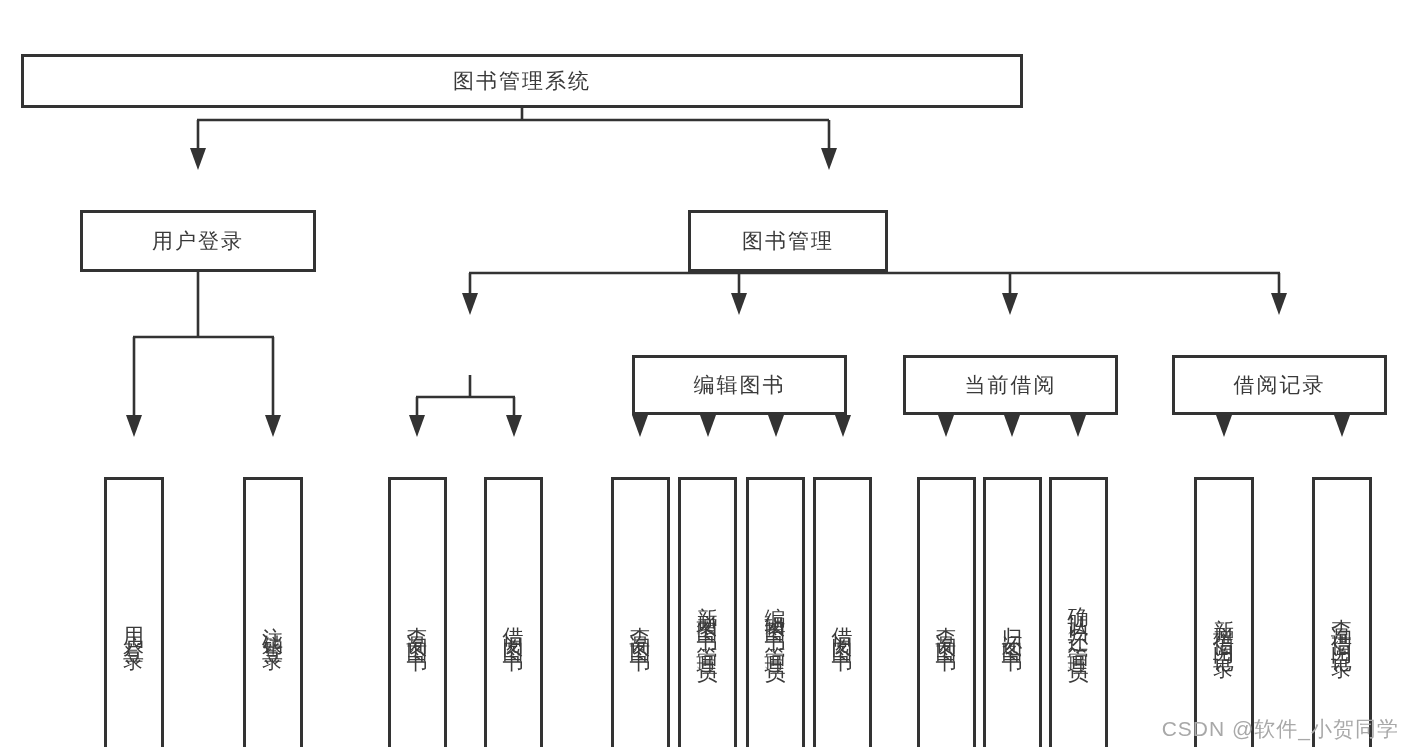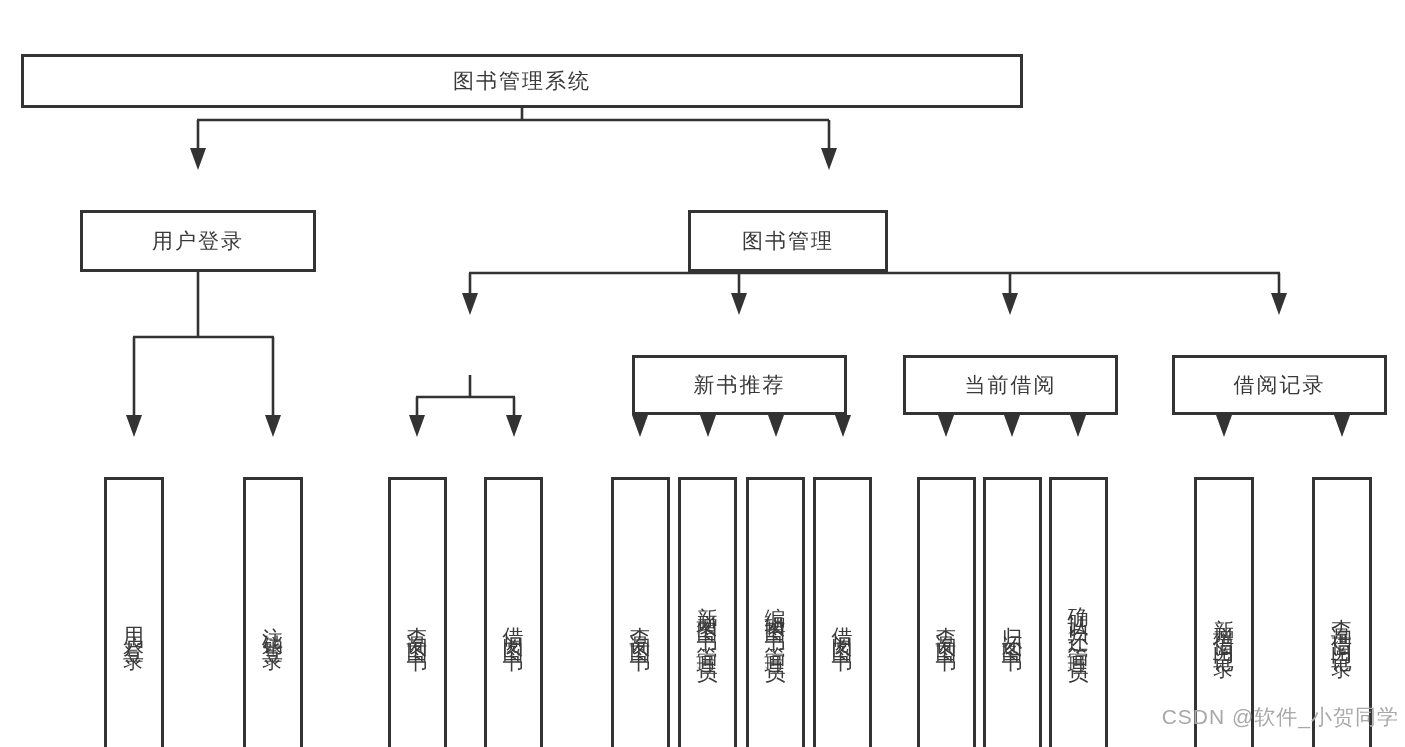--- a/index.html
+++ b/index.html
@@ -36,21 +36,21 @@
   }
   .leaf .vtext{
     writing-mode:vertical-lr;
     letter-spacing:8px;
     line-height:1;
     color:var(--text);
     font-size:21px;
   }
   .watermark{
     position:absolute;
-    right:6px;bottom:16px;
+    right:6px;bottom:4px;
     color:var(--watermark);
     font-size:21px;
     letter-spacing:1px;
   }
 </style>
 </head>
 <body>
 
 <div class="canvas">
 
@@ -121,21 +121,21 @@
   </div>
 
   <div class="node" style="left:80px;top:170px;width:236px;height:62px;">
     <span>用户登录</span>
   </div>
   <div class="node" style="left:688px;top:170px;width:200px;height:62px;font-family:Liberation Mono, monospace;">
     <span>图书管理</span>
   </div>
 
   <div class="node" style="left:632px;top:315px;width:215px;height:60px;">
-    <span>新书推荐</span>
+    <span>编辑图书</span>
   </div>
   <div class="node" style="left:903px;top:315px;width:215px;height:60px;">
     <span>当前借阅</span>
   </div>
   <div class="node" style="left:1172px;top:315px;width:215px;height:60px;">
     <span>借阅记录</span>
   </div>
 
   <div class="node leaf" style="left:104px;top:437px;width:60px;height:298px;">
     <span class="vtext">用户登录</span>

